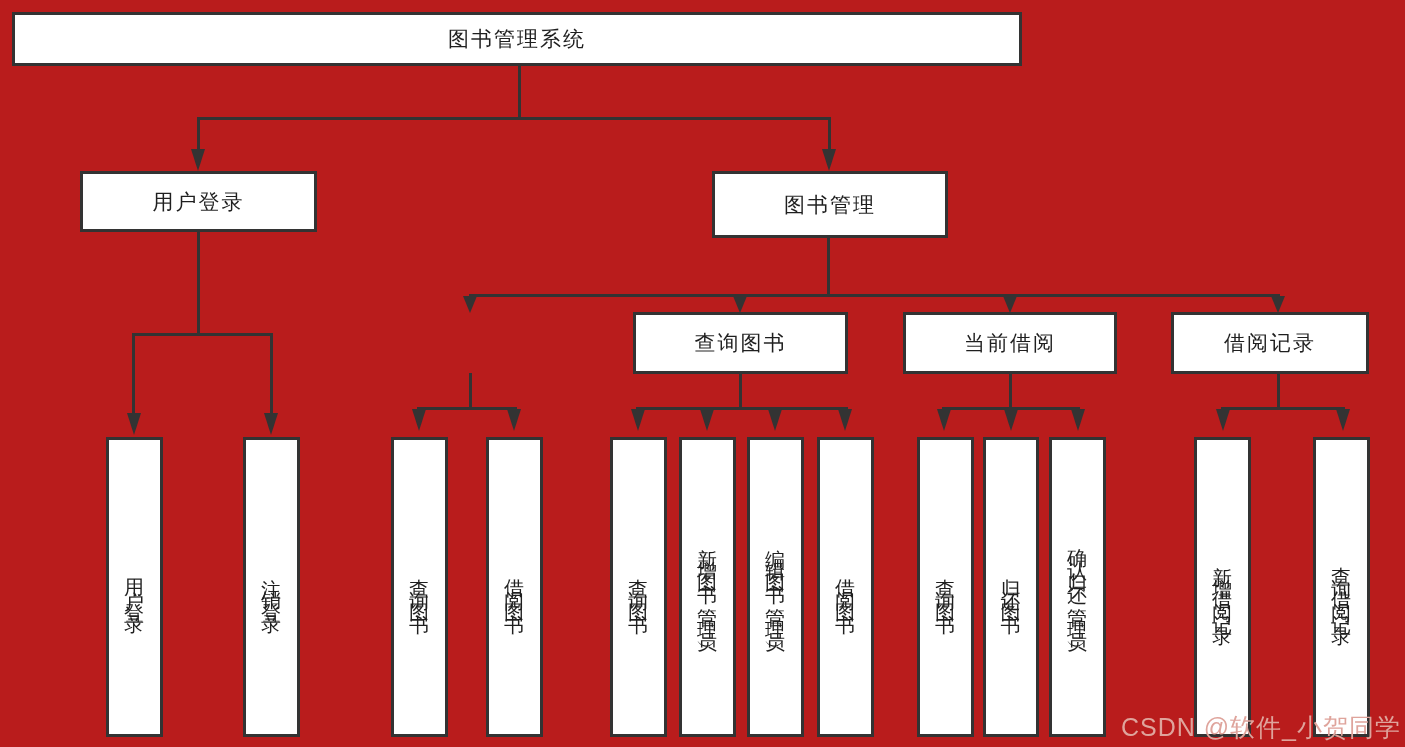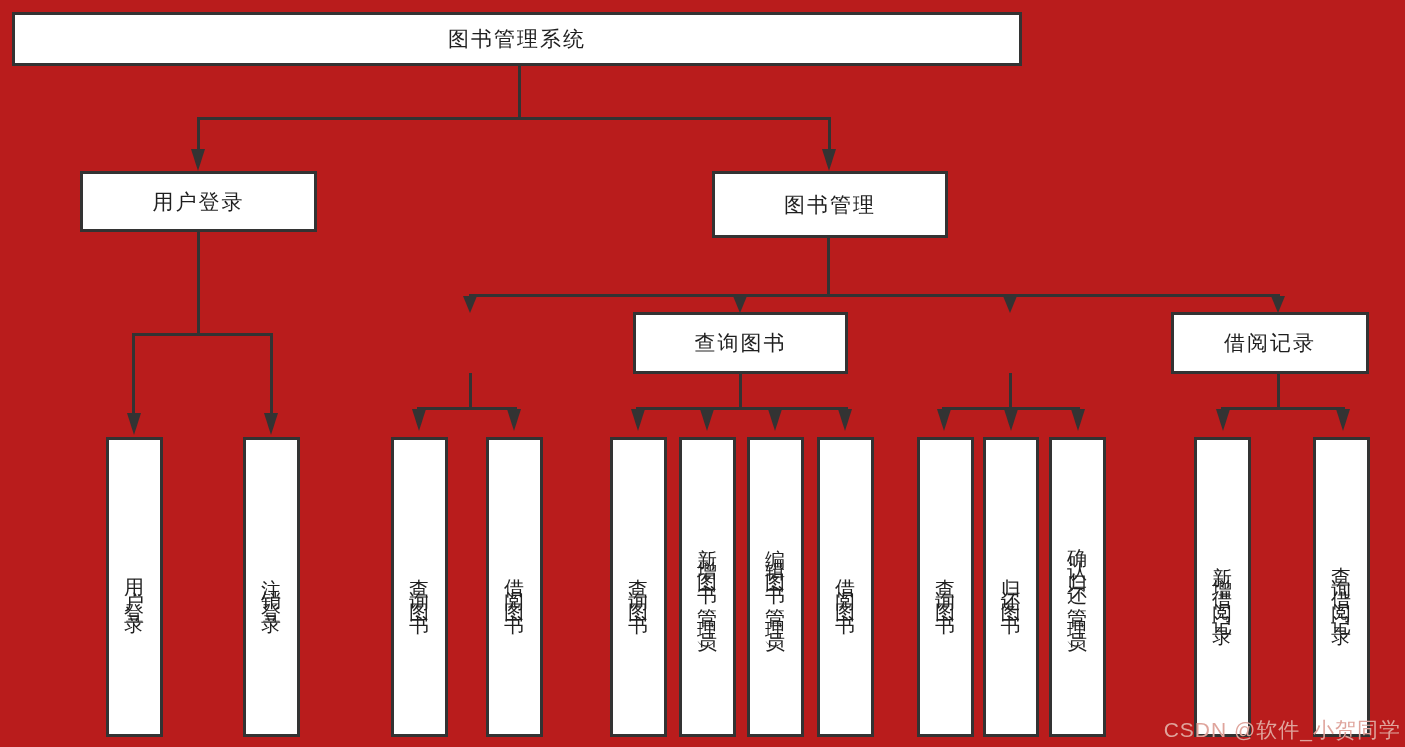--- a/index.html
+++ b/index.html
@@ -23,21 +23,21 @@
   }
   .hl { position:absolute; height:3px; background:#333333; }
   .vl { position:absolute; width:3px; background:#333333; }
   .arw {
     position:absolute; width:0; height:0;
     border-left:7px solid transparent; border-right:7px solid transparent;
     border-top:22px solid #333333;
   }
   .arw.short { border-top-width:17px; }
   .watermark {
-    position:absolute; right:4px; bottom:3px; font-size:21px;
+    position:absolute; right:4px; bottom:3px; font-size:25px;
     color:#dfa49c; letter-spacing:1px; white-space:nowrap;
   }
 </style>
 </head>
 <body>
 
 <div class="canvas">
 
   <div class="vl" style="left:518px; top:63px; height:57px;"></div>
   <div class="hl" style="left:197px; top:117px; width:634px;"></div>
@@ -90,20 +90,23 @@
   <div class="node" style="left:80px; top:171px; width:237px; height:61px;">
     <span>用户登录</span>
   </div>
   <div class="node" style="left:712px; top:171px; width:236px; height:67px;text-align:right;">
     <span>图书管理</span>
   </div>
 
   <div class="node" style="left:633px; top:312px; width:215px; height:62px;">
     <span>查询图书</span>
   </div>
+  <div class="node" style="left:903px; top:312px; width:214px; height:62px;">
+    <span>当前借阅</span>
+  </div>
   <div class="node" style="left:1171px; top:312px; width:198px; height:62px;">
     <span>借阅记录</span>
   </div>
 
   <div class="leaf" style="left:106px; width:57px;">
     <span>用户登录</span>
   </div>
   <div class="leaf" style="left:243px; width:57px;">
     <span>注销登录</span>
   </div>

